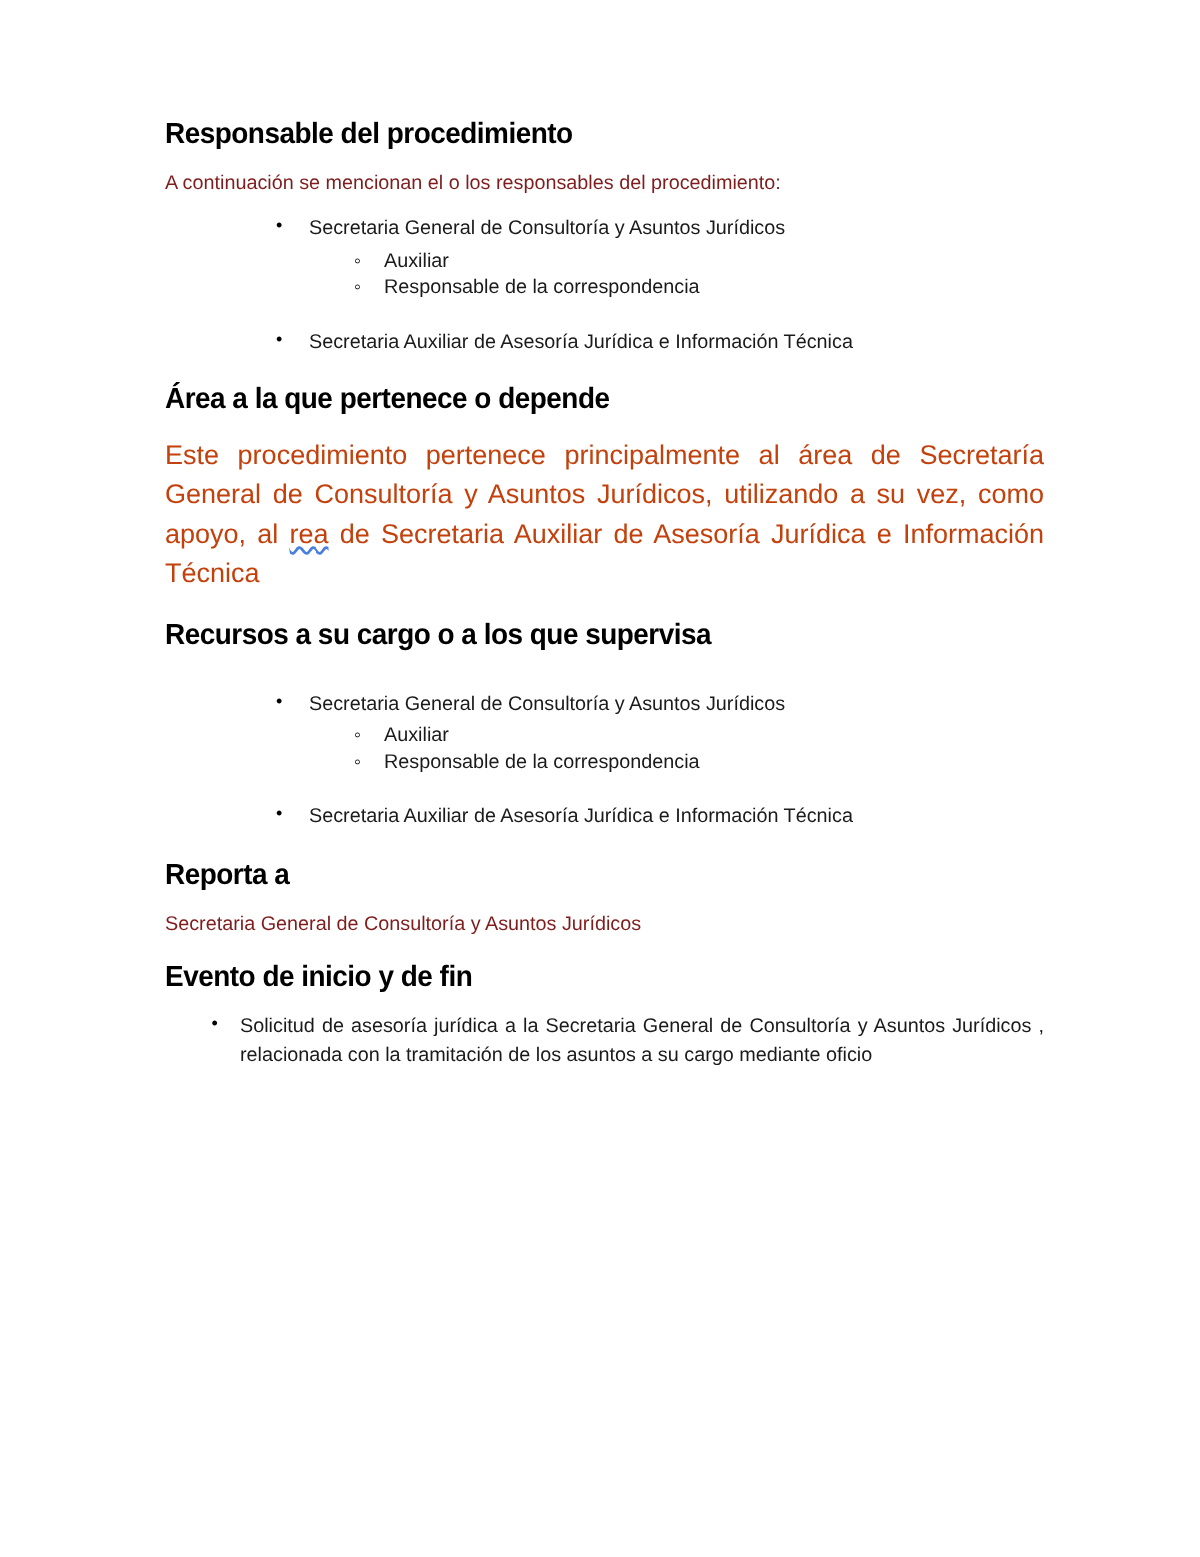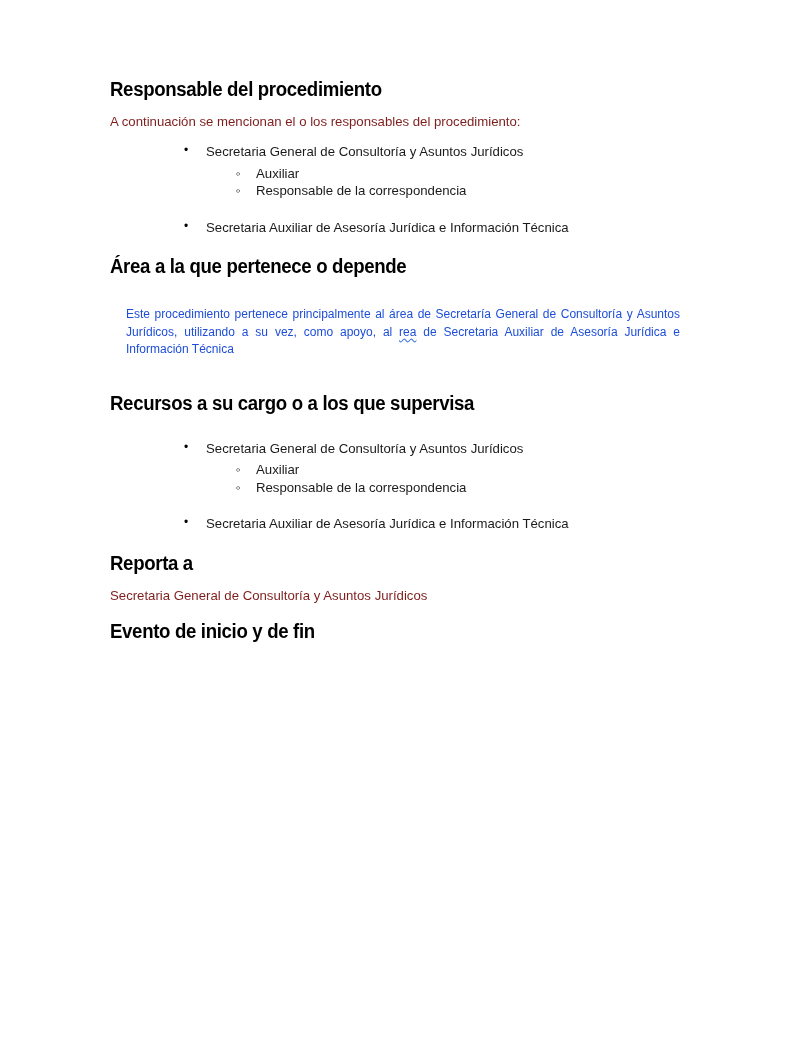--- a/index.html
+++ b/index.html
@@ -43,27 +43,27 @@
   .h-gap-4 { height: 16px; }
 
   p.body-line {
     font-size: 13.2px;
     line-height: 1.30;
     margin: 0;
     padding: 0;
     color: #7f1d1d;
   }
   p.body-just {
-    font-size: 12px;
+    font-size: 18px;
     line-height: 1.45;
-    margin: 16px;
+    margin: 0;
     padding: 0;
     text-align: justify;
     text-justify: inter-word;
-    color: #1d4ed8;
+    color: #c2410c;
   }
   .spell-error {
     text-decoration: underline wavy #4a7fe0;
     text-decoration-skip-ink: none;
     text-underline-offset: 2px;
   }
 
   ul.lvl1 {
     list-style: none;
     margin: 0;
@@ -211,20 +211,23 @@
     <div class="h-gap-2"></div>
 
     <h2 class="doc-heading">Reporta a</h2>
     <div class="h-gap-1"></div>
     <p class="body-line">Secretaria General de Consultoría y Asuntos Jurídicos</p>
     <div class="h-gap-4"></div>
 
     <h2 class="doc-heading">Evento de inicio y de fin</h2>
     <div class="evento-top-gap"></div>
     <ul class="evento">
+      <li class="evento-item">
+        <span class="li-text">Solicitud de asesoría jurídica a la Secretaria General de Consultoría y Asuntos Jurídicos , relacionada con la tramitación de los asuntos a su cargo mediante oficio</span>
+      </li>
       <li class="evento-gap"></li>
     </ul>
 
   </div>
 
   <div class="footer">Pág. 4</div>
   <div class="bottom-rule"></div>
 </div>
 
 </body></html>

